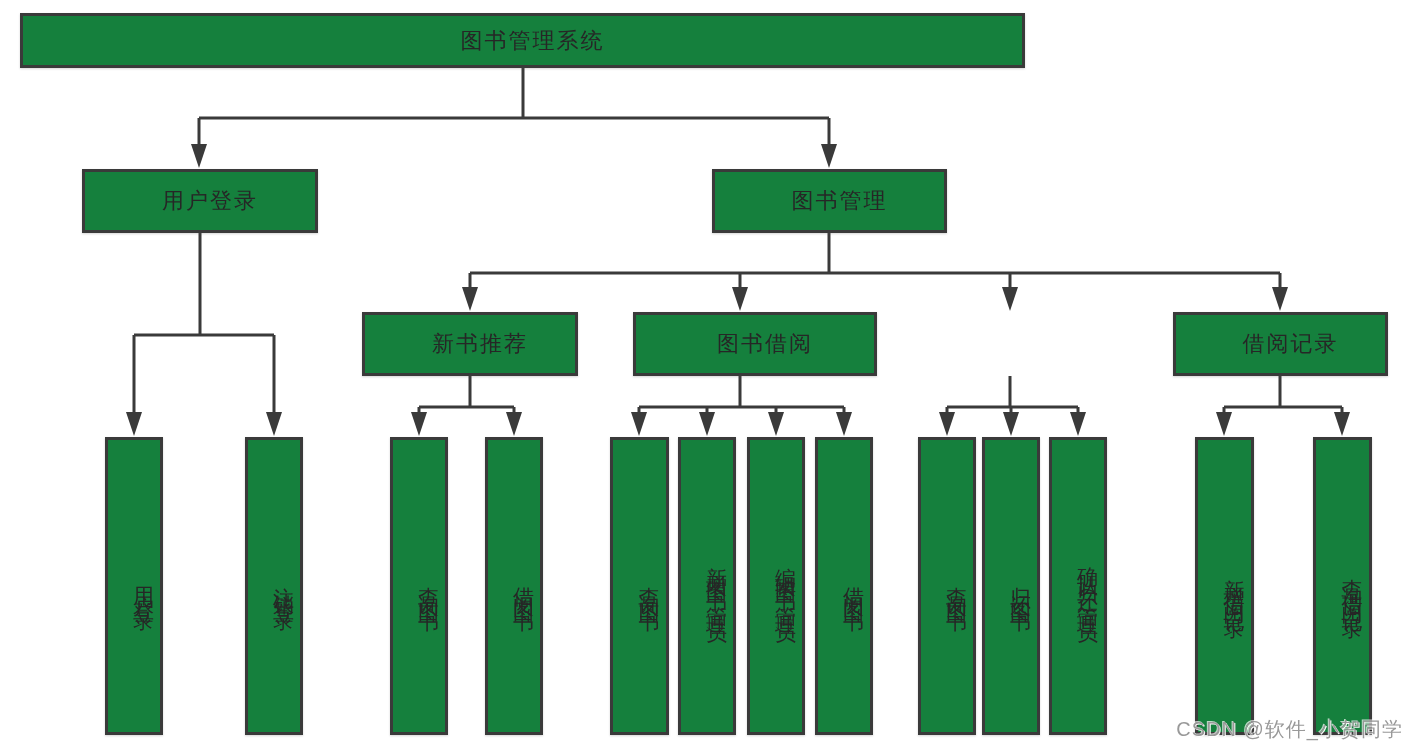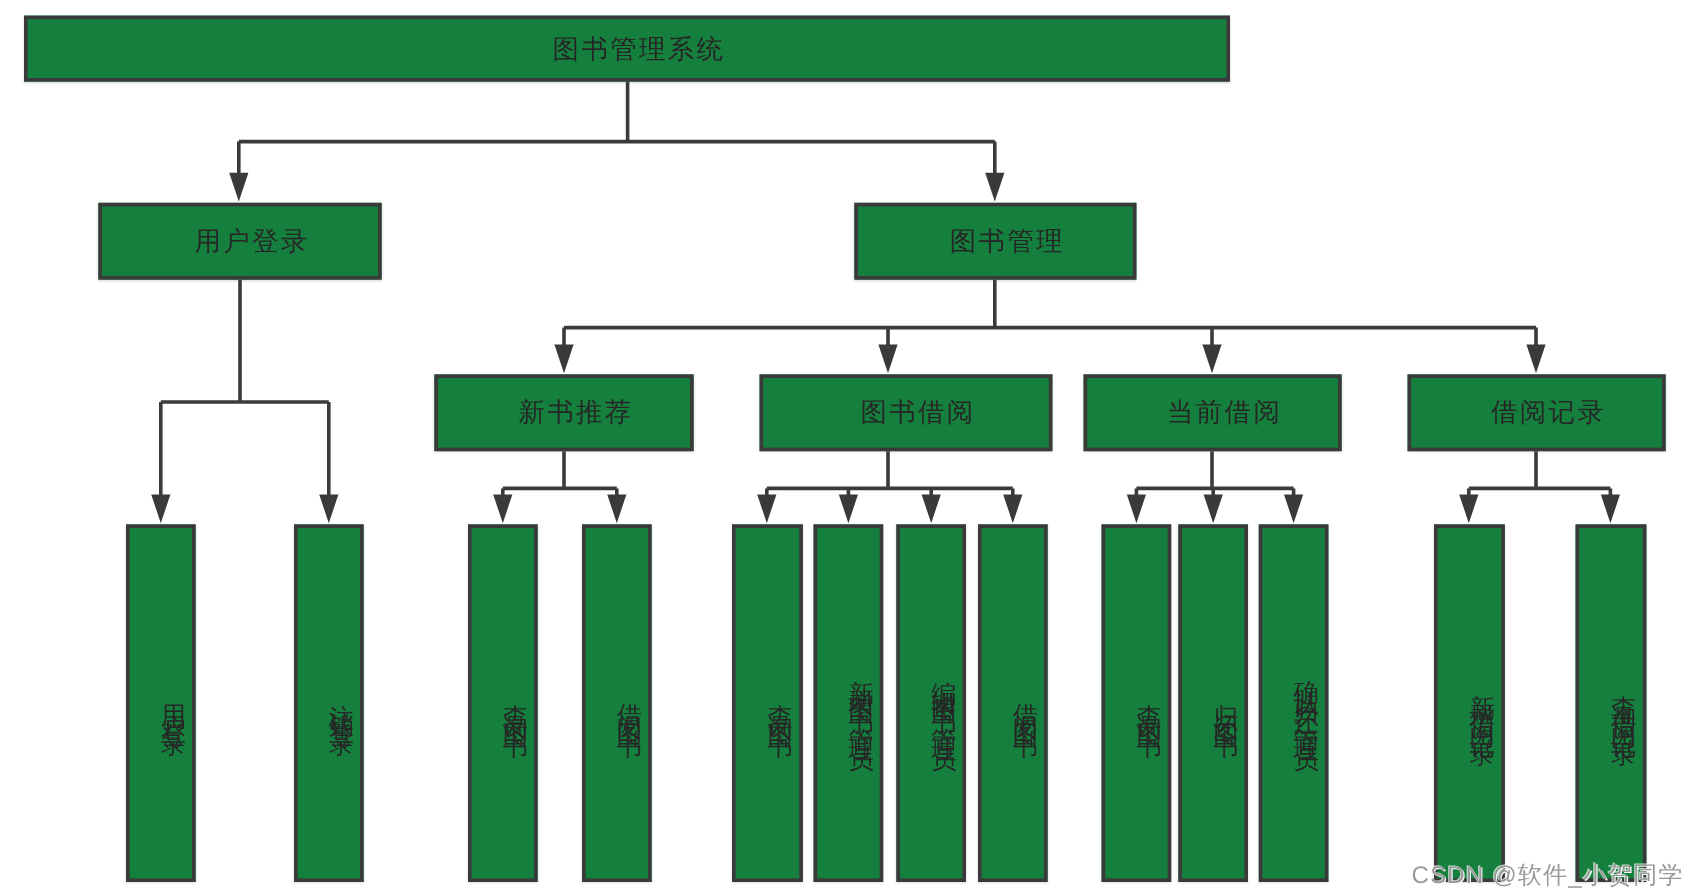--- a/index.html
+++ b/index.html
@@ -94,23 +94,20 @@
   <div class="hbox" style="left:712px;top:169px;width:235px;height:64px;">
       <span>图书管理</span>
     </div>
 
   <div class="hbox" style="left:362px;top:312px;width:216px;height:64px;">
       <span>新书推荐</span>
     </div>
   <div class="hbox" style="left:633px;top:312px;width:244px;height:64px;">
       <span>图书借阅</span>
     </div>
-  <div class="hbox" style="left:903px;top:312px;width:215px;height:64px;">
-      <span>当前借阅</span>
-    </div>
   <div class="hbox" style="left:1173px;top:312px;width:215px;height:64px;">
       <span>借阅记录</span>
     </div>
 
   <div class="vbox" style="left:105px;top:437px;width:58px;height:298px;">
       <span class="vtext">用户登录</span>
     </div>
   <div class="vbox" style="left:245px;top:437px;width:58px;height:298px;">
       <span class="vtext">注销登录</span>
     </div>

